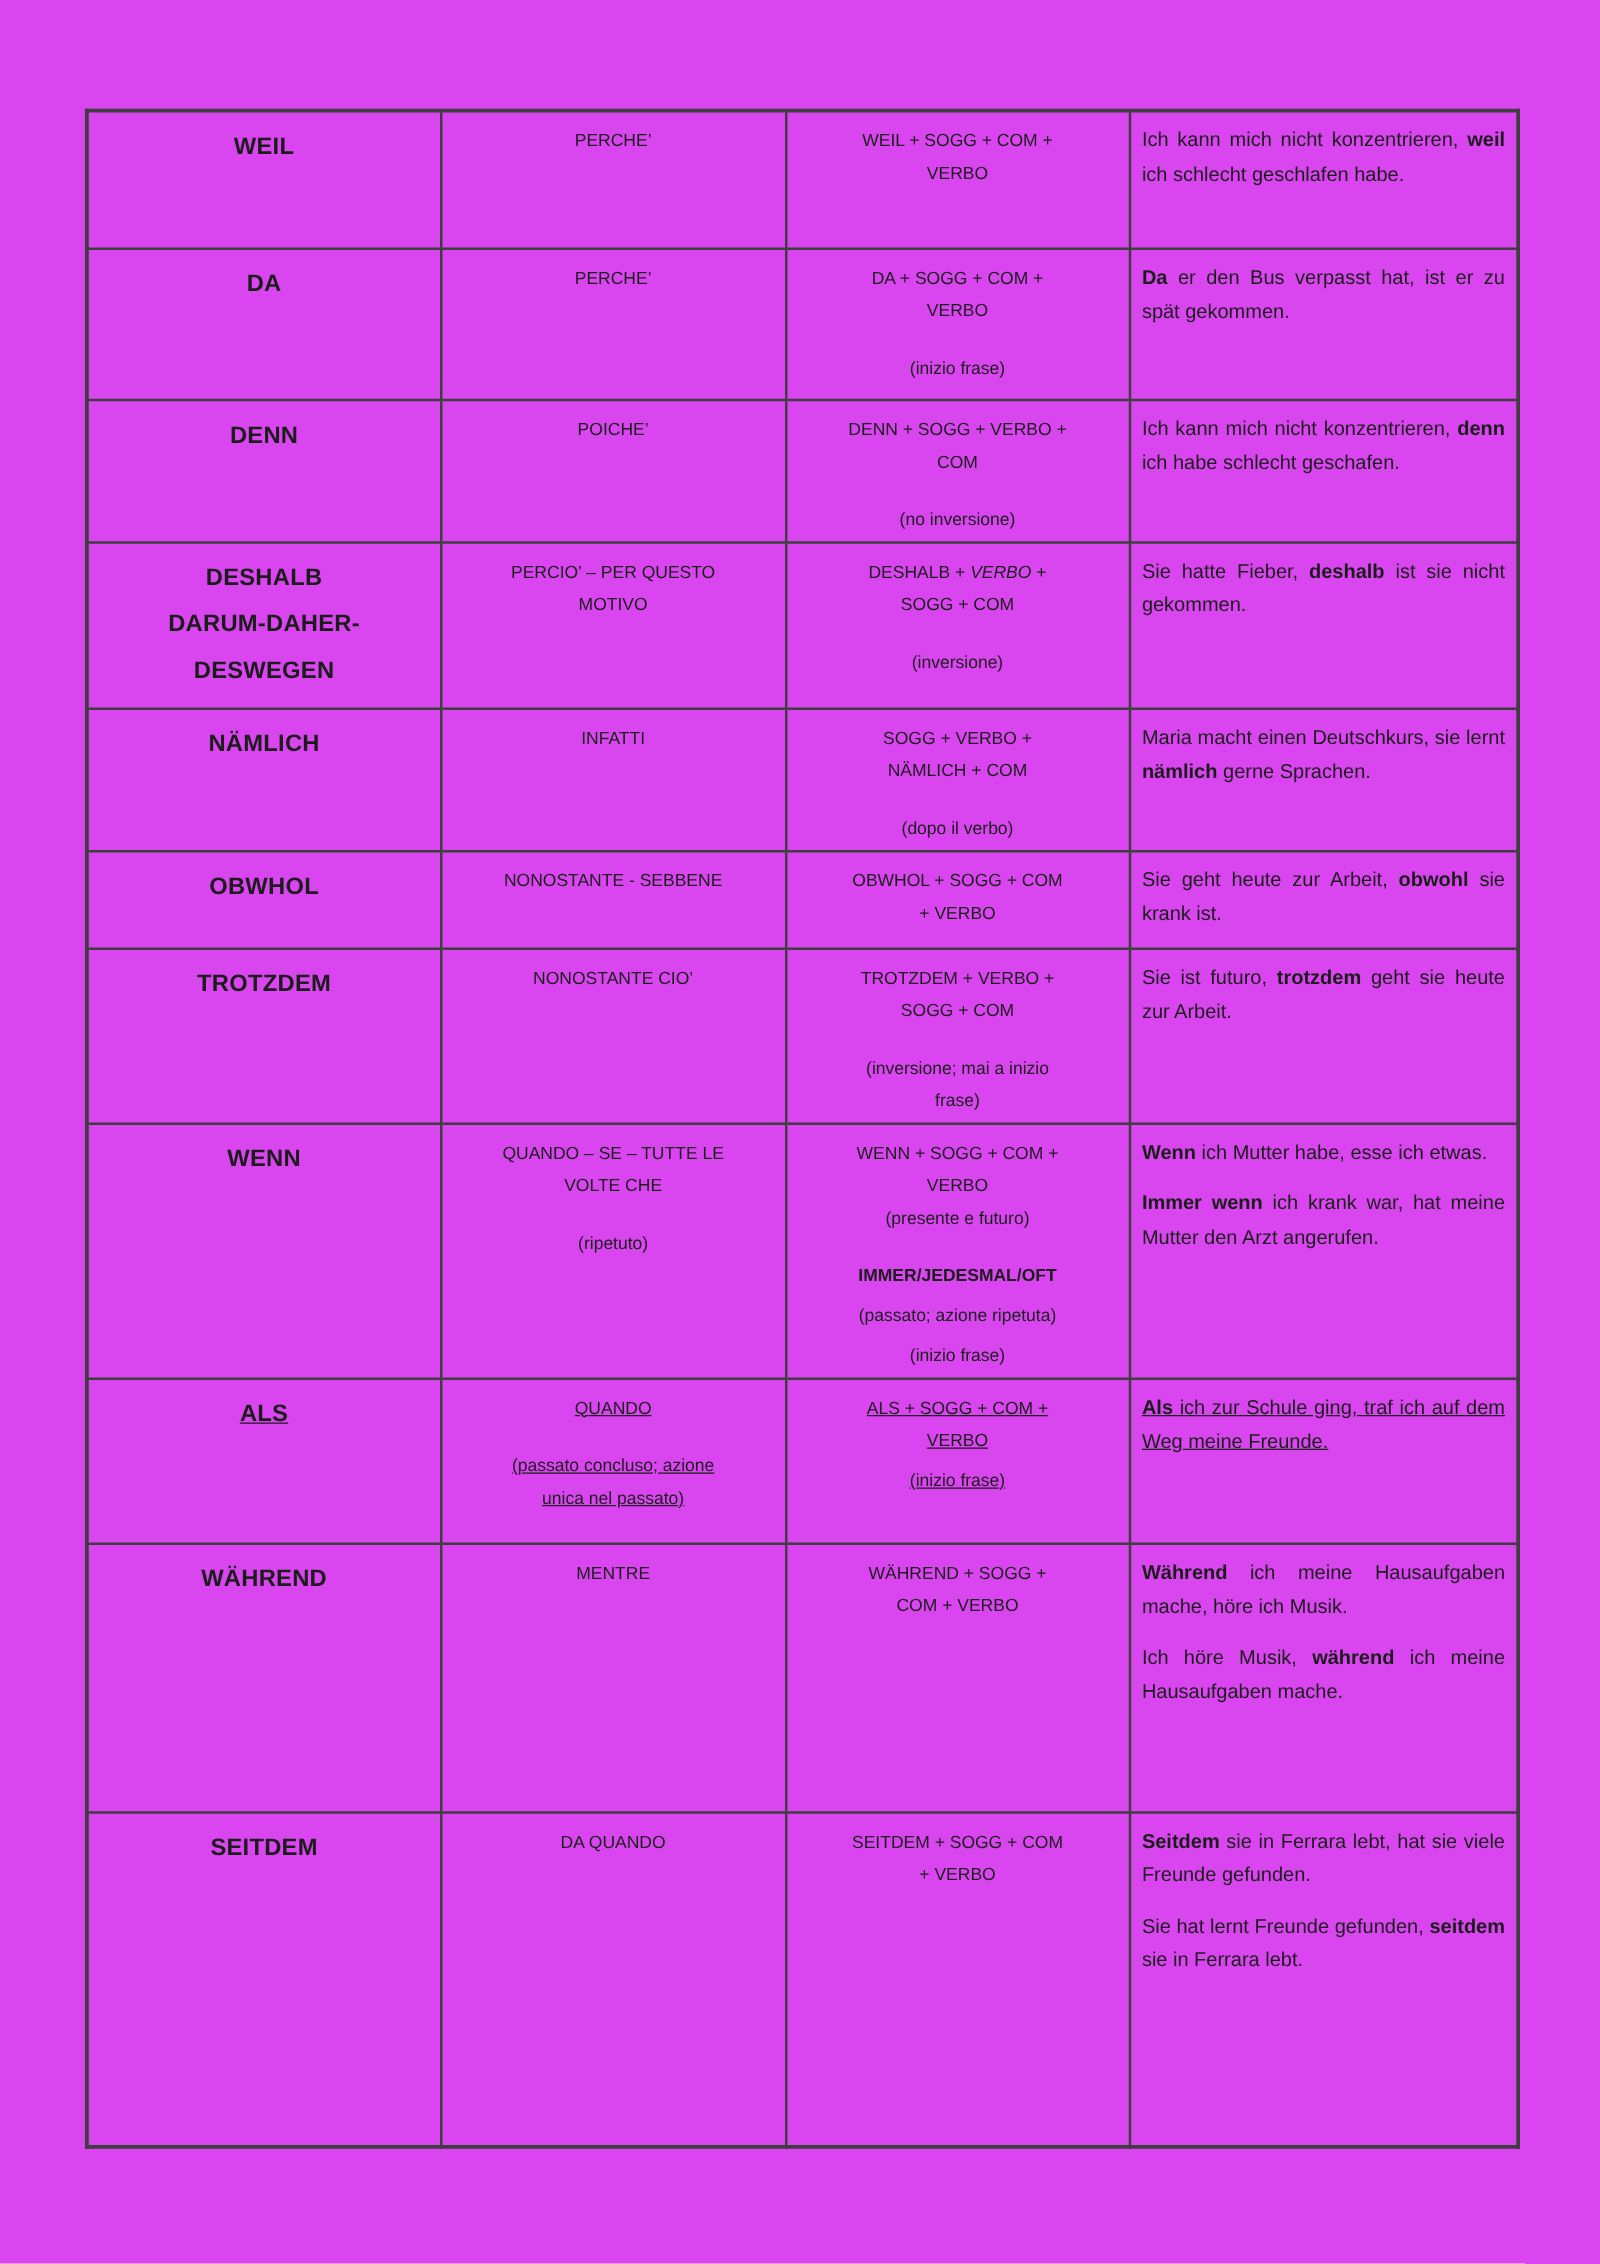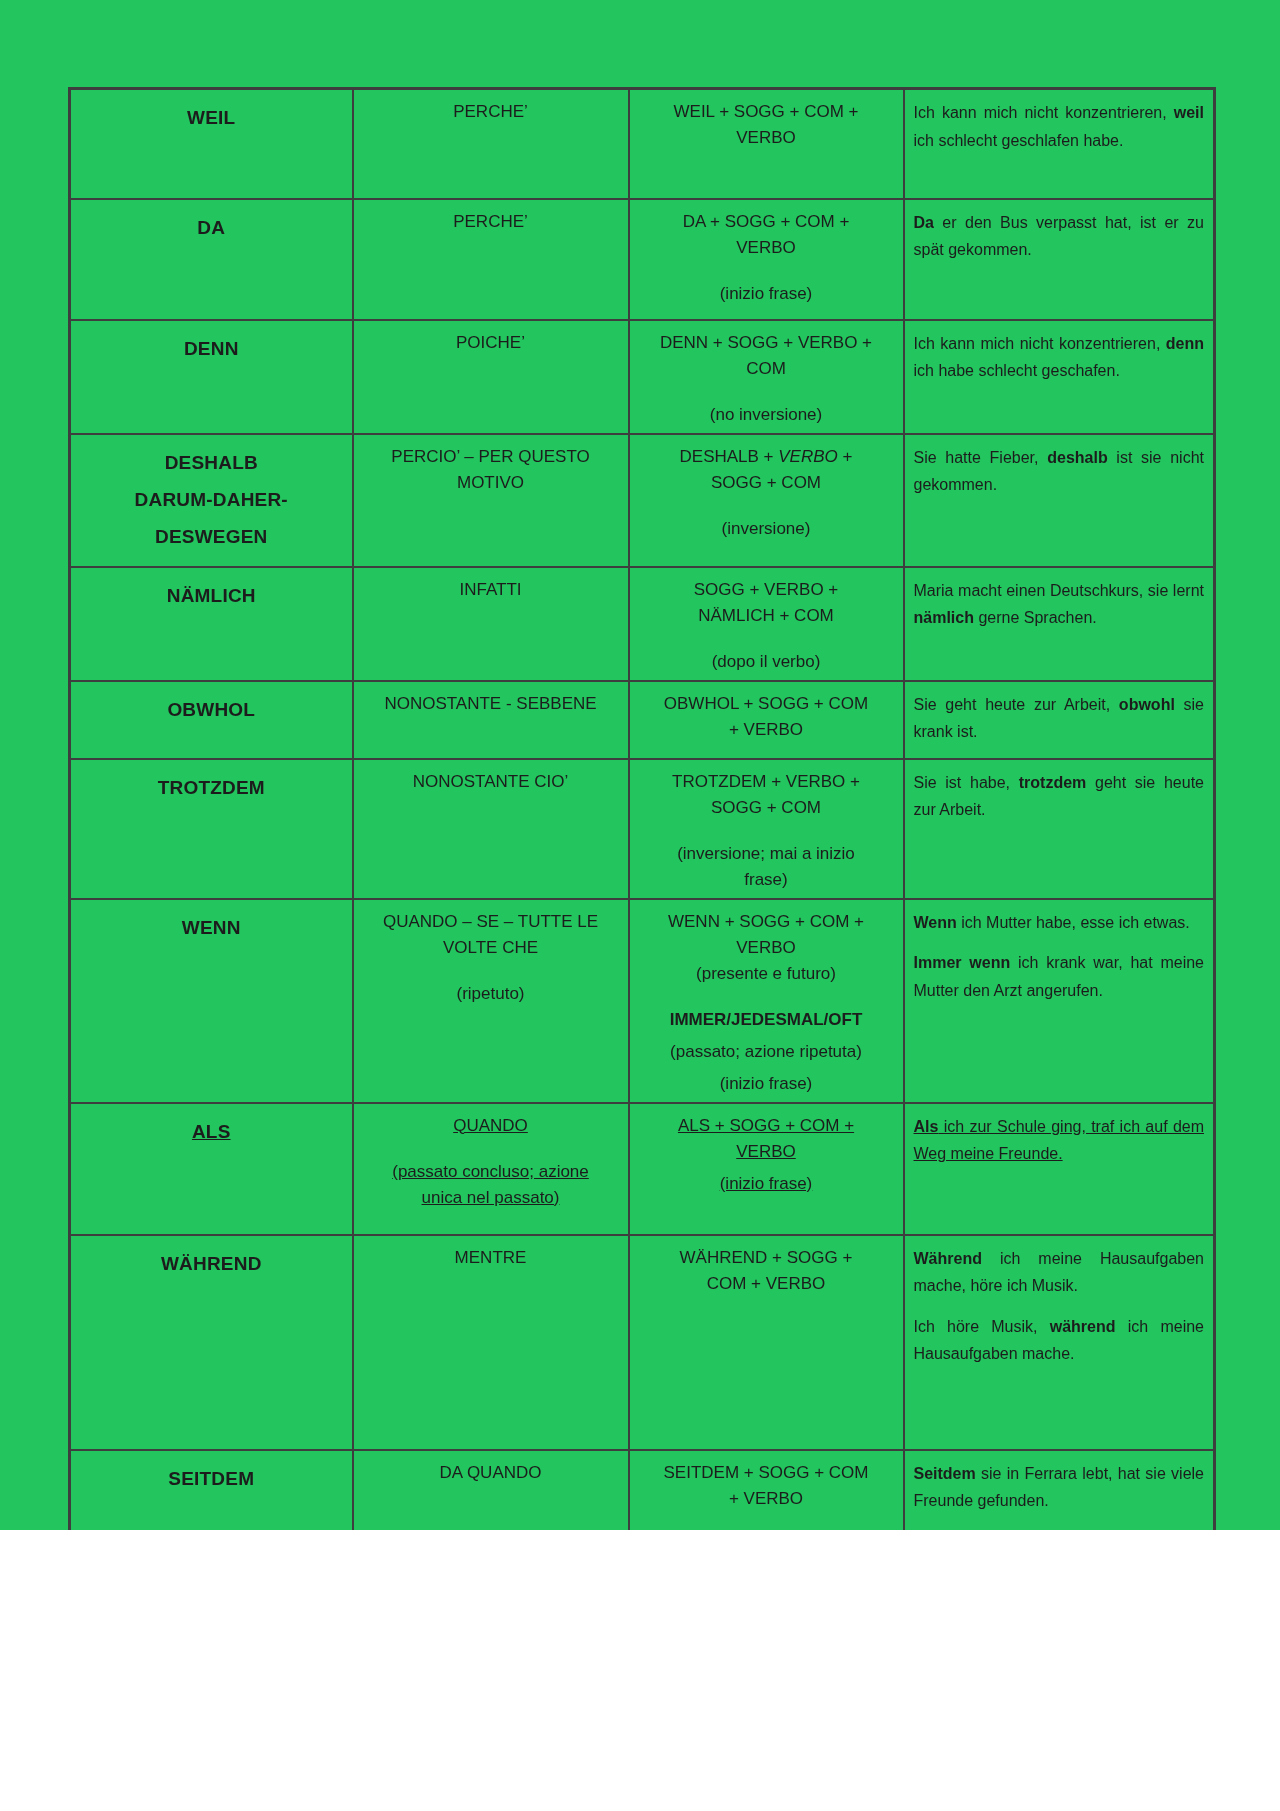--- a/index.html
+++ b/index.html
@@ -1,35 +1,35 @@
 <!DOCTYPE html>
 <html><head>
 <meta charset="utf-8">
 <style>
   html,body{margin:0;padding:0;background:#ffffff;}
   body{
     width:1280px;height:1811px;
     font-family:"Liberation Sans",sans-serif;
     color:#1c1c1c;
   }
-  .page{position:relative;width:1280px;height:1530px;background:#22c55e;overflow:hidden;}
+  .page{position:relative;width:1280px;height:1811px;background:#d946ef;overflow:hidden;}
   table.conj{
     position:absolute;left:68px;top:87px;width:1145px;
     border-collapse:collapse;table-layout:fixed;
     border:3px solid #3e3e3e;
   }
   td{
     border:2px solid #3e3e3e;
     vertical-align:top;
     padding:9px 9px 5px 9px;
     overflow:hidden;
   }
   td.c1{text-align:center;}
   .word{margin:0;font-weight:bold;font-size:19px;line-height:37px;letter-spacing:.2px;}
-  td.c2,td.c3{text-align:center;font-size:17px;}
+  td.c2,td.c3{text-align:center;font-size:14px;}
   .para{margin:0;line-height:26px;}
   .para + .para{margin-top:6px;}
   .para.sb{margin-top:20px;}
   td.c4{font-size:16px;text-align:justify;}
   .ex{margin:0;line-height:27.5px;}
   .ex + .ex{margin-top:13px;}
   b{font-weight:bold;}
   i{font-style:italic;}
 </style>
 </head>
@@ -137,21 +137,21 @@
             <p class="word">TROTZDEM</p>
           </td>
           <td class="c2">
             <p class="para">NONOSTANTE CIO’</p>
           </td>
           <td class="c3">
             <p class="para">TROTZDEM + VERBO +<br>SOGG + COM</p>
             <p class="para sb">(inversione; mai a inizio<br>frase)</p>
           </td>
           <td class="c4">
-            <p class="ex"><span>Sie ist habe, </span><b>trotzdem</b><span> geht sie heute zur Arbeit.</span></p>
+            <p class="ex"><span>Sie ist futuro, </span><b>trotzdem</b><span> geht sie heute zur Arbeit.</span></p>
           </td>
         </tr>
         <tr style="height: 202px;">
           <td class="c1">
             <p class="word">WENN</p>
           </td>
           <td class="c2">
             <p class="para">QUANDO – SE – TUTTE LE<br>VOLTE CHE</p>
             <p class="para sb">(ripetuto)</p>
           </td>

